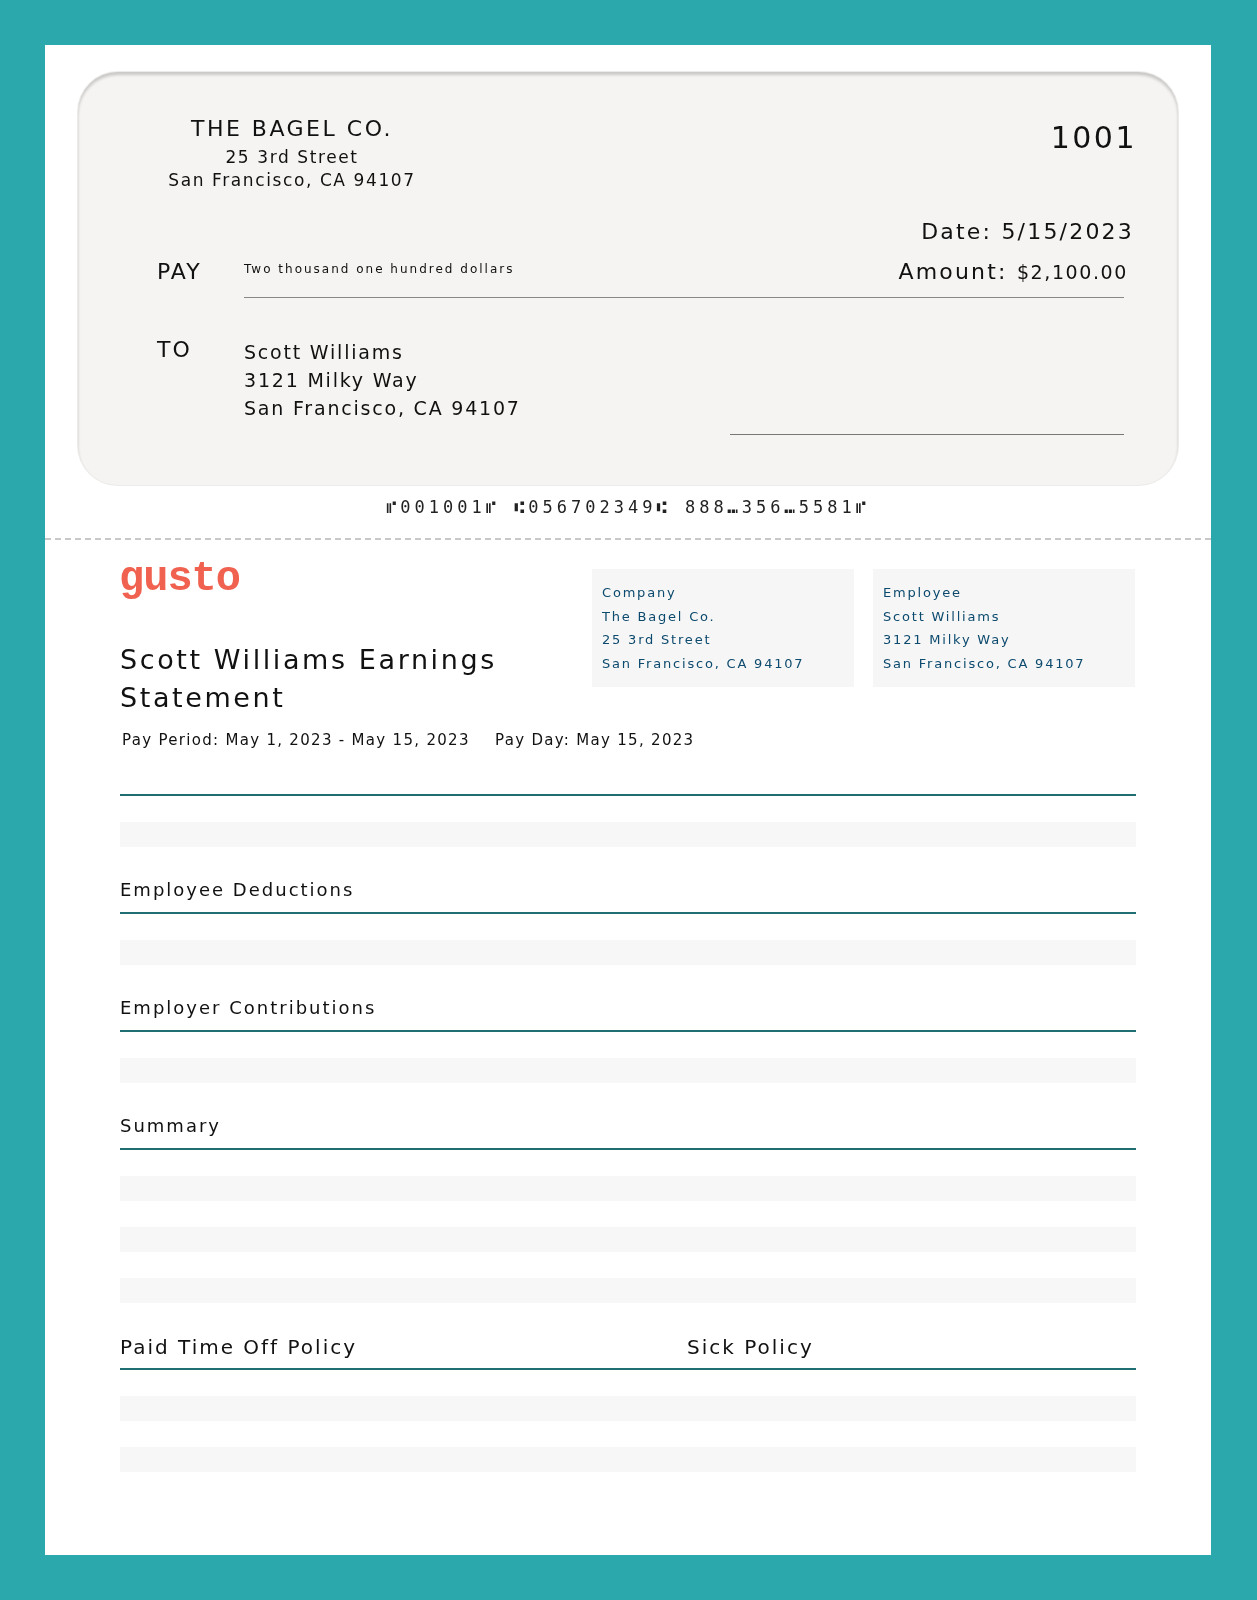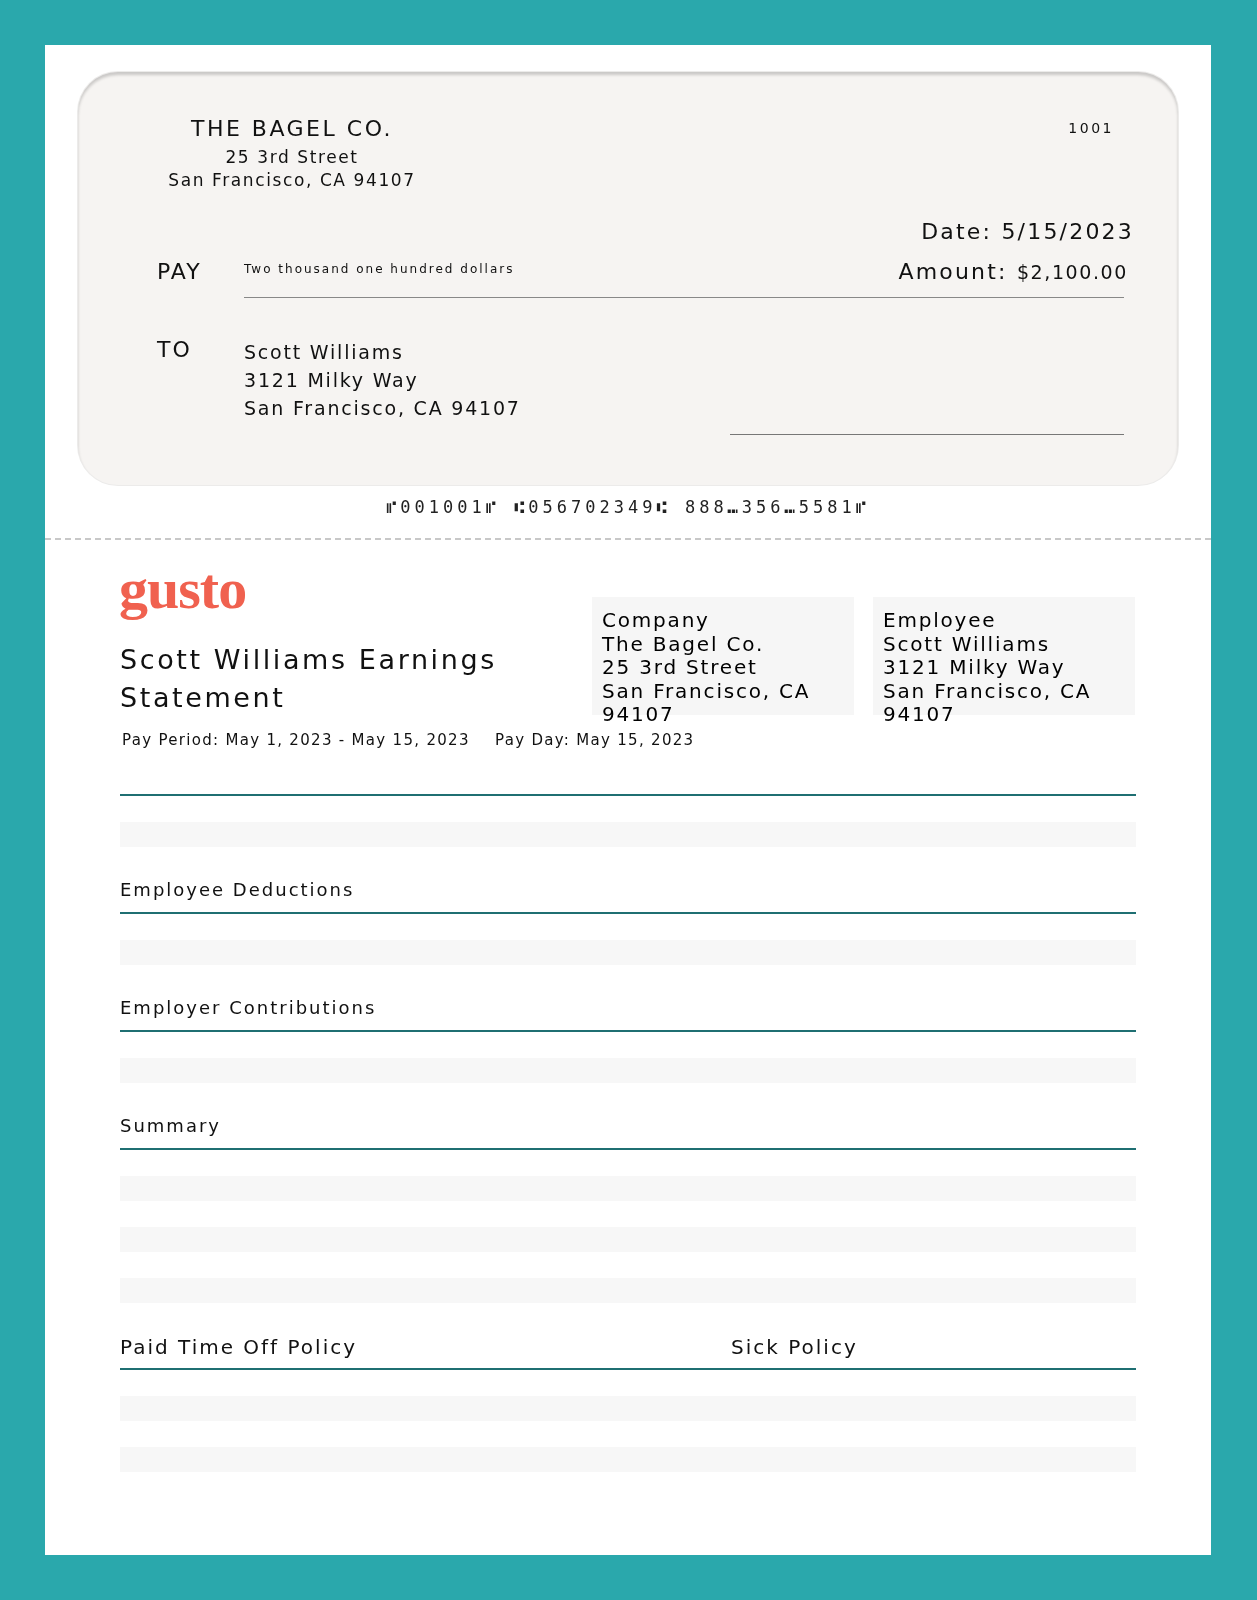--- a/index.html
+++ b/index.html
@@ -28,22 +28,22 @@
       position: absolute; left: 0; top: 44px; width: 428px;
       text-align: center; font-size: 22px; letter-spacing: 2.5px; font-weight: 500;
     }
     .co-addr {
       position: absolute; left: 0; width: 428px; text-align: center;
       font-size: 17px; letter-spacing: 1.6px;
     }
     .co-addr.l1 { top: 75px; }
     .co-addr.l2 { top: 98px; }
     .check-num {
-      position: absolute; right: 64px; top: 48px;
-      font-size: 14px; letter-spacing: 2.5px;
+      position: absolute; right: 41px; top: 48px;
+      font-size: 30px; letter-spacing: 2.5px;
     }
     .date {
       position: absolute; right: 44px; top: 147px;
       font-size: 22px; letter-spacing: 2.2px;
     }
     .pay-label, .to-label {
       position: absolute; left: 79px; font-size: 22px; letter-spacing: 2px;
     }
     .pay-label { top: 187px; }
     .to-label { top: 265px; }
@@ -73,41 +73,41 @@
       font-family: "DejaVu Sans Mono", monospace; font-size: 17px;
       letter-spacing: 4px; color: #222;
     }
     .perforation {
       position: absolute; left: 0; top: 493px; width: 1166px; height: 0;
       border-top: 2px dashed #c8c8c8;
     }
     
     .logo {
       position: absolute; left: 74px; top: 510px;
-      font-family: Liberation Serif, serif;
-      font-size: 58px; font-weight: bold; color: #f0614f;
+      font-family: Liberation Mono, monospace;
+      font-size: 42px; font-weight: bold; color: #f0614f;
       letter-spacing: -1px;
       text-align: right;
     }
     .stmt-title {
       position: absolute; left: 75px; top: 596px; width: 430px;
       font-size: 27px; letter-spacing: 2.6px; line-height: 38px; font-weight: 500;
     }
     .period {
       position: absolute; left: 77px; top: 686px;
       font-size: 15px; letter-spacing: 1.3px;
     }
     .payday {
       position: absolute; left: 450px; top: 686px;
       font-size: 15px; letter-spacing: 1.3px;
     }
     .info-box {
-      position: absolute; top: 552px; height: 118px;
-      background: #f6f6f6; color: #000000;
-      font-size: 20px; letter-spacing: 1.8px; line-height: 23.5px;
+      position: absolute; top: 524px; height: 118px;
+      background: #f6f6f6; color: #0c4a6e;
+      font-size: 13px; letter-spacing: 1.8px; line-height: 23.5px;
       padding: 12px 10px 0 10px; box-sizing: border-box;
     }
     .info-box.company { left: 547px; width: 262px; }
     .info-box.employee { left: 828px; width: 262px; }
     .section-head {
       position: absolute; left: 75px; width: 1016px;
       font-size: 18px; letter-spacing: 2px; font-weight: 500;
     }
     .section-rule {
       position: absolute; left: 75px; width: 1016px; height: 2px; background: #1f6f72;
@@ -185,17 +185,17 @@
   <div class="section-rule" style="top:985px;"></div>
   <div class="stripe" style="top:1013px;"></div>
 
   <div class="section-head" style="top:1070px;">Summary</div>
   <div class="section-rule" style="top:1103px;"></div>
   <div class="stripe" style="top:1131px;"></div>
   <div class="stripe" style="top:1182px;"></div>
   <div class="stripe" style="top:1233px;"></div>
 
   <div class="half-head" style="left:75px; top:1290px;">Paid Time Off Policy</div>
-  <div class="half-head" style="left:642px; top:1290px;margin-left:44px;">Sick Policy</div>
+  <div class="half-head" style="left:642px; top:1290px;">Sick Policy</div>
   <div class="section-rule" style="top:1323px;"></div>
   <div class="stripe" style="top:1351px;"></div>
   <div class="stripe" style="top:1402px;"></div>
 </div>
 
 </body></html>

